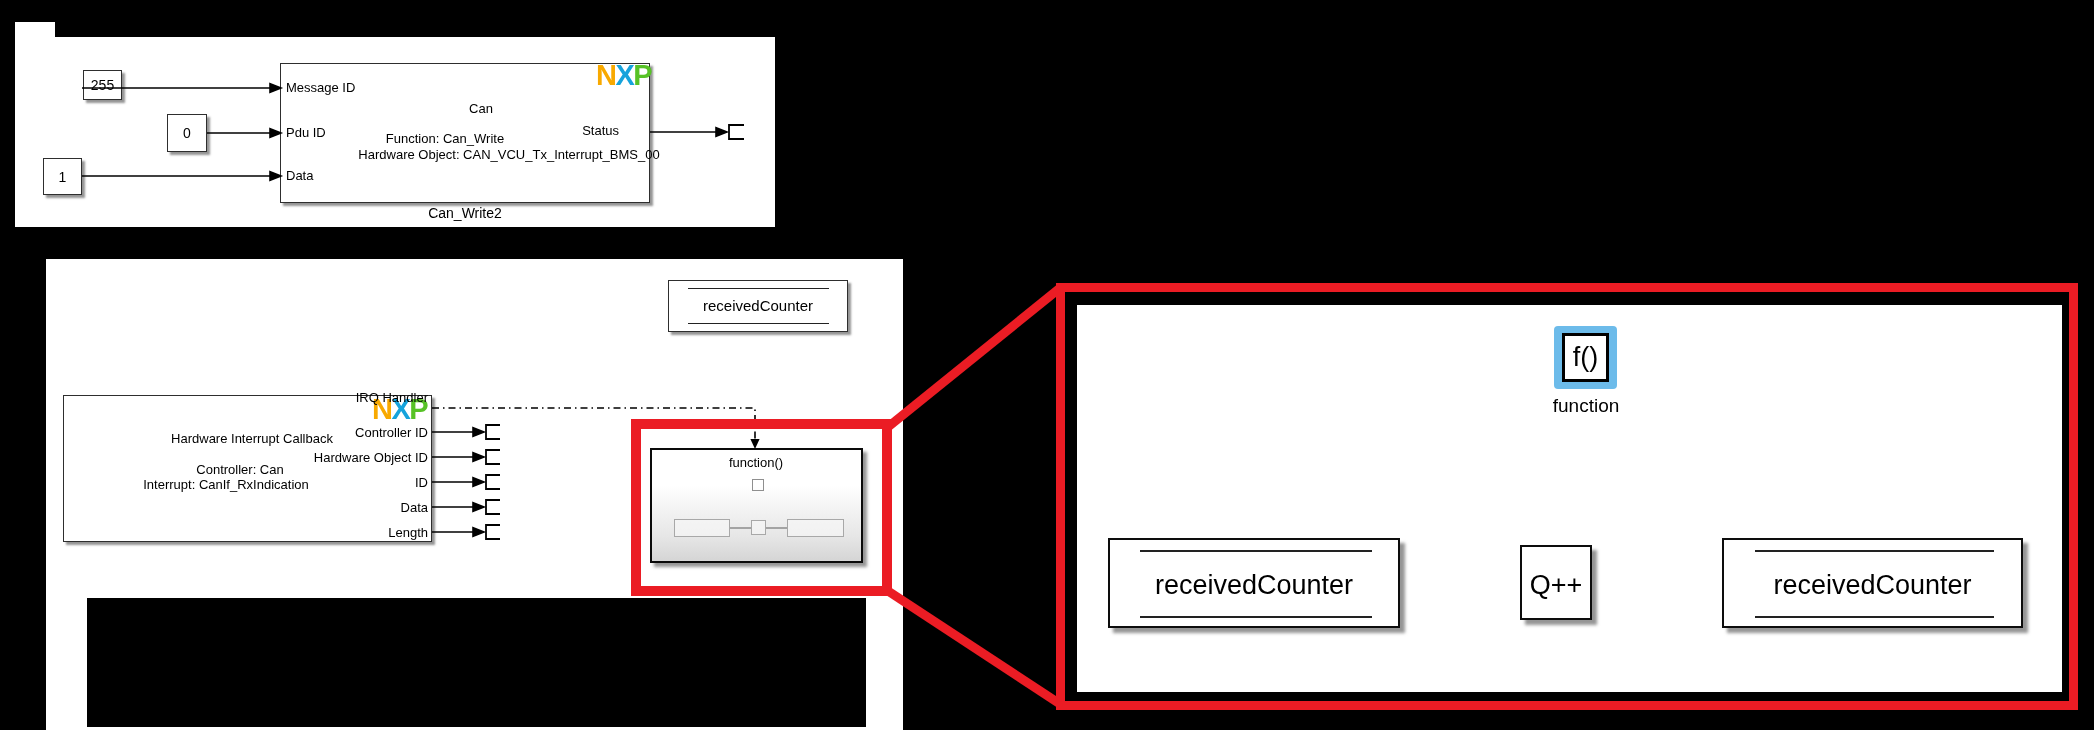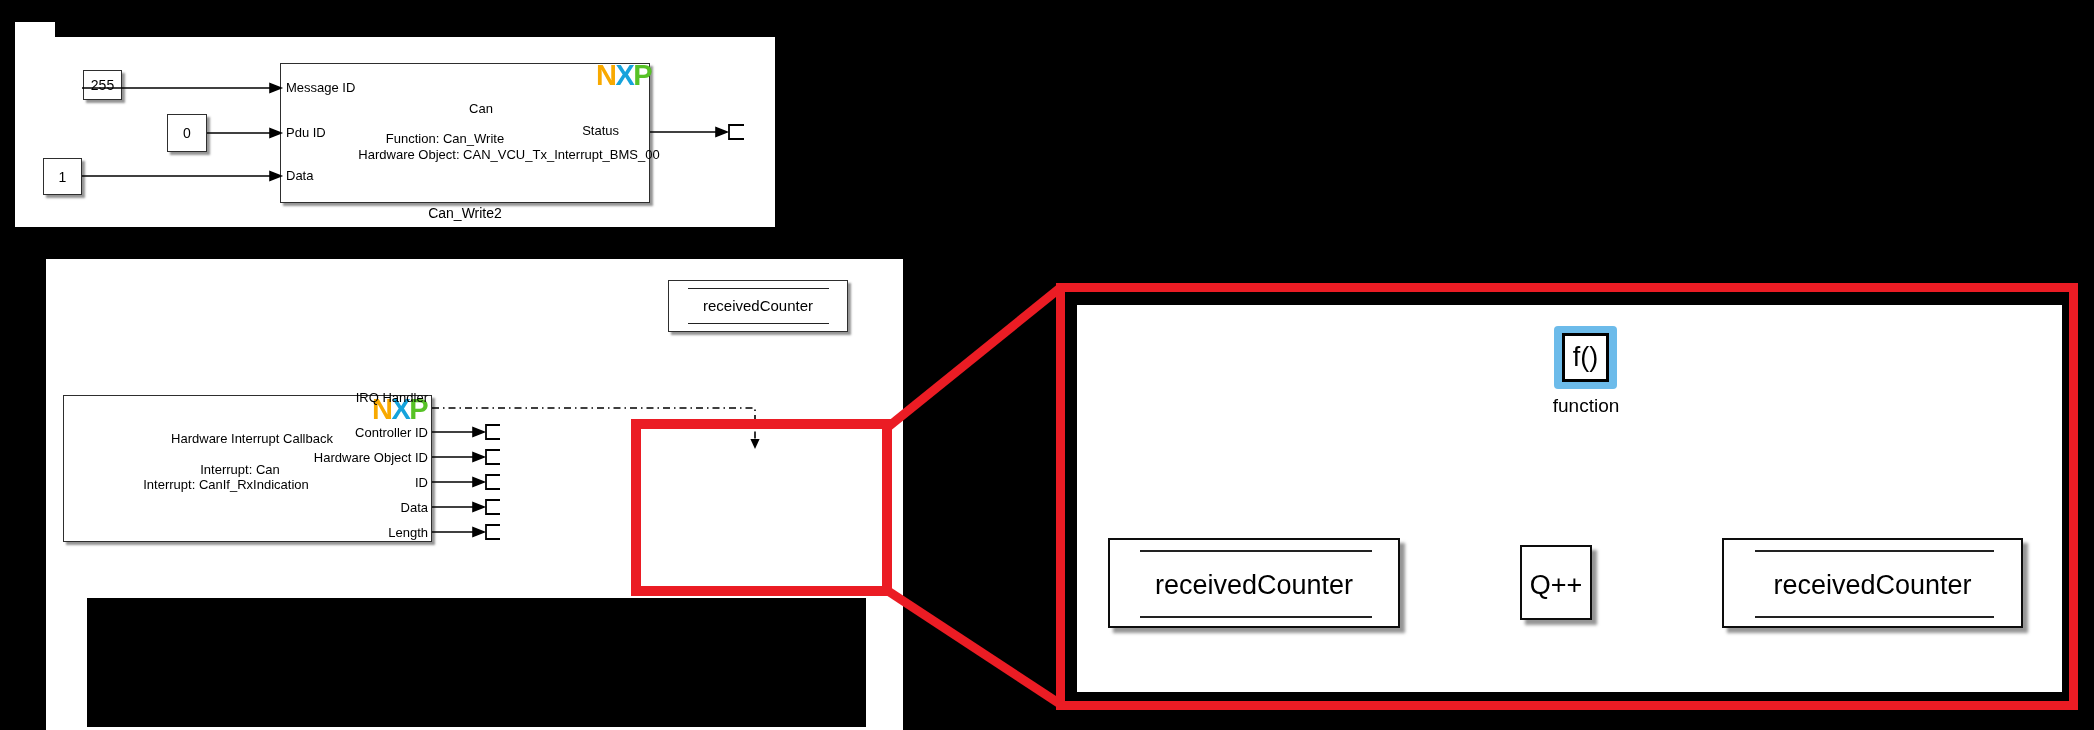--- a/index.html
+++ b/index.html
@@ -66,32 +66,41 @@
   <div class="abs" style="left:87px;top:598px;width:779px;height:129px;background:#000;"></div>
 
   <div class="blk" style="left:668px;top:280px;width:180px;height:52px;">
     <div class="hline" style="left:19px;top:7px;width:141px;"></div>
     <div class="hline" style="left:19px;top:42px;width:141px;"></div>
     <div class="blk-label ctr" style="left:0;top:18px;width:178px;font-size:15px;">receivedCounter</div>
   </div>
 
   <div class="blk" style="left:63px;top:395px;width:369px;height:147px;"></div>
   <div class="blk-label ctr" style="left:92px;top:432px;width:320px;">Hardware Interrupt Callback</div>
-  <div class="blk-label ctr" style="left:80px;top:463px;width:320px;">Interrupt: Can</div>
+  <div class="blk-label ctr" style="left:80px;top:463px;width:320px;">Controller: Can</div>
   <div class="blk-label ctr" style="left:66px;top:478px;width:320px;">Interrupt: CanIf_RxIndication</div>
   <div class="nxp" style="left:372px;top:399px;z-index:1;">
     <span style="color:#f8a900;">N</span><span style="color:#16a3dc;">X</span><span style="color:#57c226;">P</span>
   </div>
   <div class="blk-label" style="left:228px;top:391px;width:200px;text-align:right;z-index:2;">IRQ Handler</div>
   <div class="blk-label" style="left:228px;top:426px;width:200px;text-align:right;">Controller ID</div>
   <div class="blk-label" style="left:228px;top:451px;width:200px;text-align:right;">Hardware Object ID</div>
   <div class="blk-label" style="left:228px;top:476px;width:200px;text-align:right;">ID</div>
   <div class="blk-label" style="left:228px;top:501px;width:200px;text-align:right;">Data</div>
   <div class="blk-label" style="left:228px;top:526px;width:200px;text-align:right;">Length</div>
 
+  <div class="fnblock" style="left:650px;top:448px;width:213px;height:115px;">
+    <div class="blk-label ctr" style="left:0;top:6px;width:208px;">function()</div>
+    <div class="trigger-sq" style="left:100px;top:29px;width:12px;height:12px;"></div>
+    <div class="preview-rect" style="left:22px;top:69px;width:56px;height:18px;"></div>
+    <div class="preview-rect" style="left:135px;top:69px;width:57px;height:18px;"></div>
+    <div class="preview-rect" style="left:99px;top:70px;width:15px;height:15px;"></div>
+    <div class="preview-line" style="left:78px;top:77px;width:21px;"></div>
+    <div class="preview-line" style="left:114px;top:77px;width:21px;"></div>
+  </div>
 
   <svg class="svg-overlay" width="2094" height="730" viewBox="0 0 2094 730">
 
     <g stroke="#000" stroke-width="1.6" fill="#000">
       <line x1="82" y1="88" x2="271" y2="88"></line>
         <polygon points="281,88 270,83.6 270,92.4"></polygon>
       <line x1="207" y1="133" x2="271" y2="133"></line>
         <polygon points="281,133 270,128.6 270,137.4"></polygon>
       <line x1="82" y1="176" x2="271" y2="176"></line>
         <polygon points="281,176 270,171.6 270,180.4"></polygon>

